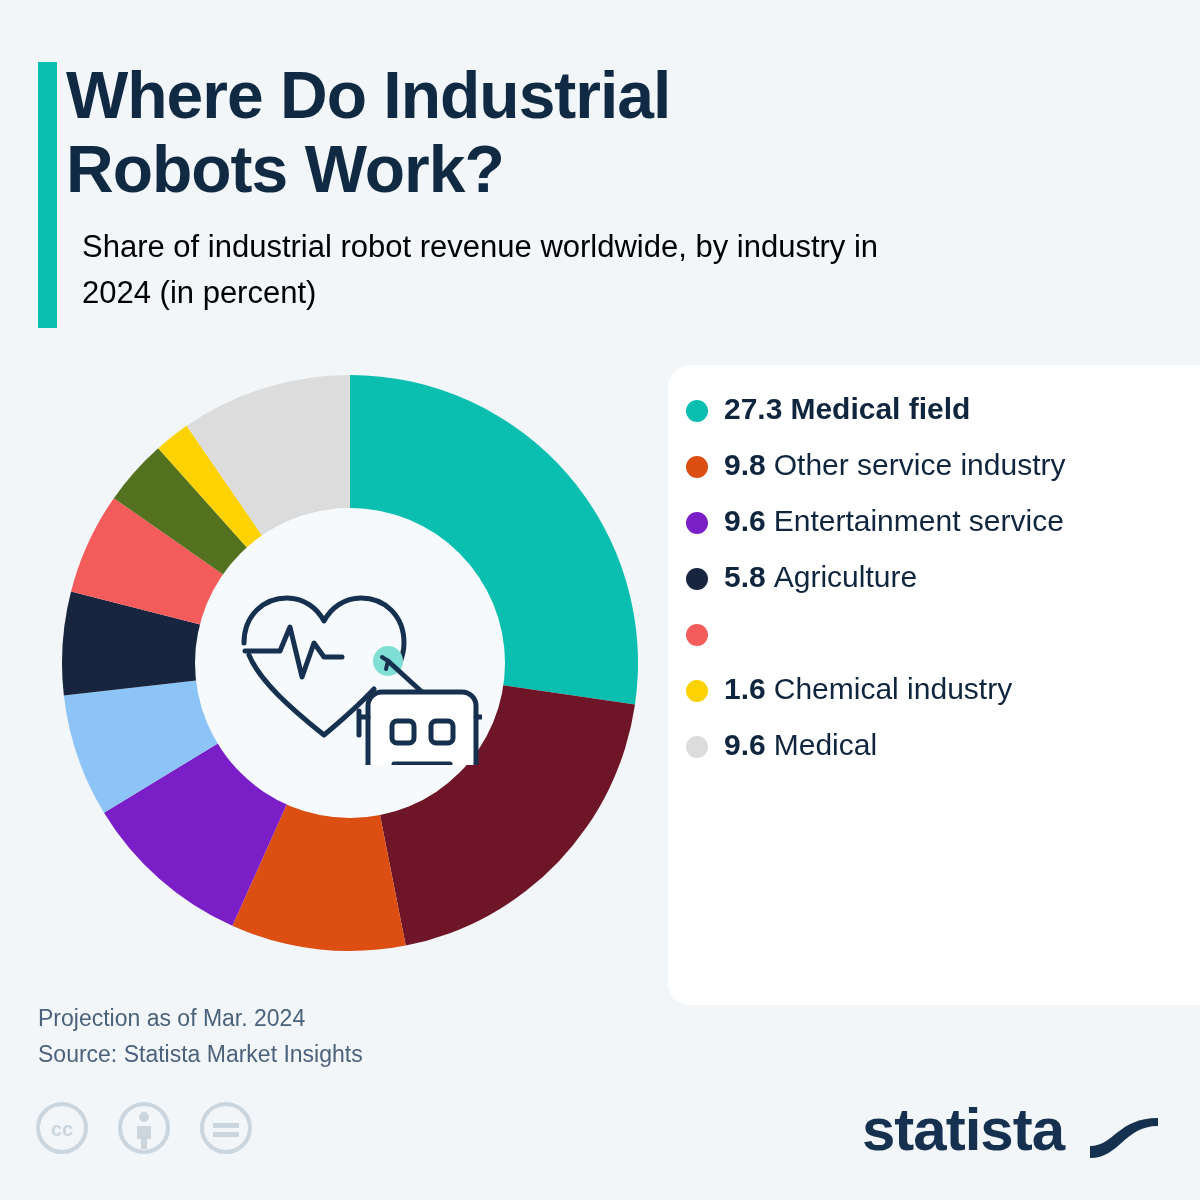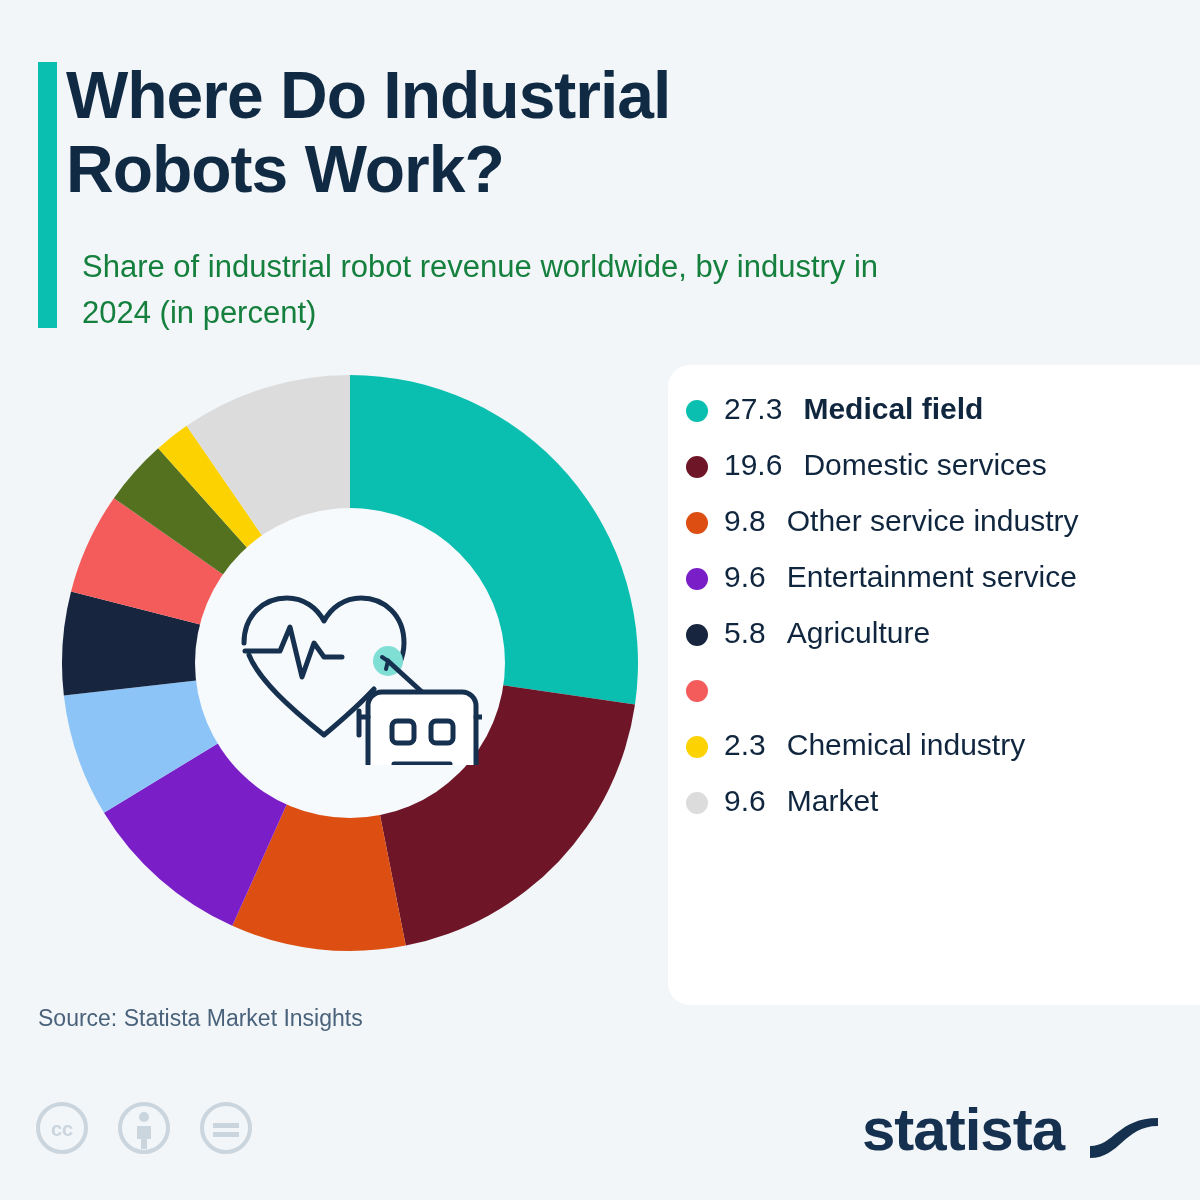--- a/index.html
+++ b/index.html
@@ -20,24 +20,24 @@
     background:#0ABFAF;
   }
   #title {
     position:absolute; left:66px; top:58px;
     width:760px;
     font-size:66px; line-height:74px;
     font-weight:bold; letter-spacing:-1px;
     color:#102A43;
   }
   #subtitle {
-    position:absolute; left:82px; top:244px;
+    position:absolute; left:82px; top:224px;
     width:830px;
     font-size:31px; line-height:46px;
-    color:#15803d;
+    color:#000000;
   }
 
   
   #chart-area { position:absolute; left:46px; top:365px; width:620px; height:600px; }
   #donut-wrap { position:absolute; left:14px; top:8px; width:580px; height:580px; }
   #donut-svg { display:block; width:580px; height:580px; }
   #center-hole {
     position:absolute; left:50%; top:50%;
     width:310px; height:310px; margin:-155px 0 0 -155px;
     background:#F7FAFC; border-radius:50%;
@@ -64,21 +64,21 @@
   .legend-dot {
     flex:0 0 auto;
     width:22px; height:22px; border-radius:50%;
     margin-top:13px; margin-right:16px;
   }
   .legend-text {
     font-size:30px; line-height:43px;
     color:#10263E;
     white-space:pre-line;
   }
-  .legend-val { font-weight:normal; margin-right:21px; }
+  .legend-val { font-weight:bold; margin-right:8px; }
   .legend-row.highlight .legend-text { font-weight:bold; }
 
   
   #footnote {
     position:absolute; left:38px; top:1000px;
     font-size:23px; line-height:36px;
     color:#4A627B;
   }
   #cc-badges { position:absolute; left:34px; top:1100px; display:flex; gap:26px; }
   .cc-badge { width:56px; height:56px; }
@@ -138,50 +138,47 @@
   </div>
 </div>
 
 <div id="legend-card">
   <div id="legend-list">
       <div class="legend-row highlight">
         <span class="legend-dot" style="background: rgb(10, 191, 175);"></span>
         <span class="legend-text"><span class="legend-val">27.3</span><span>Medical field</span></span>
       </div>
       <div class="legend-row">
-        <span class="legend-dot" style="background: rgb(110, 22, 39);"></span>
-        <span class="legend-text"><span class="legend-val">19.6</span><span>Domestic services</span></span>
-      </div>
-      <div class="legend-row">
         <span class="legend-dot" style="background: rgb(220, 78, 18);"></span>
         <span class="legend-text"><span class="legend-val">9.8</span><span>Other service industry</span></span>
       </div>
       <div class="legend-row">
         <span class="legend-dot" style="background: rgb(122, 30, 200);"></span>
         <span class="legend-text"><span class="legend-val">9.6</span><span>Entertainment service</span></span>
       </div>
       <div class="legend-row">
         <span class="legend-dot" style="background: rgb(23, 38, 62);"></span>
         <span class="legend-text"><span class="legend-val">5.8</span><span>Agriculture</span></span>
       </div>
       <div class="legend-row">
         <span class="legend-dot" style="background: rgb(244, 91, 91);"></span>
       </div>
       <div class="legend-row">
         <span class="legend-dot" style="background: rgb(252, 210, 0);"></span>
-        <span class="legend-text"><span class="legend-val">2.3</span><span>Chemical industry</span></span>
+        <span class="legend-text"><span class="legend-val">1.6</span><span>Chemical industry</span></span>
       </div>
       <div class="legend-row">
         <span class="legend-dot" style="background: rgb(220, 220, 220);"></span>
-        <span class="legend-text"><span class="legend-val">9.6</span><span>Market</span></span>
+        <span class="legend-text"><span class="legend-val">9.6</span><span>Medical</span></span>
       </div>
     </div>
 </div>
 
 <div id="footnote">
+  <div>Projection as of Mar. 2024</div>
   <div>Source: Statista Market Insights</div>
 </div>
 
 <div id="cc-badges">
   <svg class="cc-badge" viewBox="0 0 56 56">
     <circle cx="28" cy="28" r="24" fill="none" stroke="#CBD5DE" stroke-width="4"></circle>
     <text x="28" y="36" text-anchor="middle" font-family="Liberation Sans, sans-serif" font-size="20" font-weight="bold" fill="#CBD5DE">cc</text>
   </svg>
   <svg class="cc-badge" viewBox="0 0 56 56">
     <circle cx="28" cy="28" r="24" fill="none" stroke="#CBD5DE" stroke-width="4"></circle>

